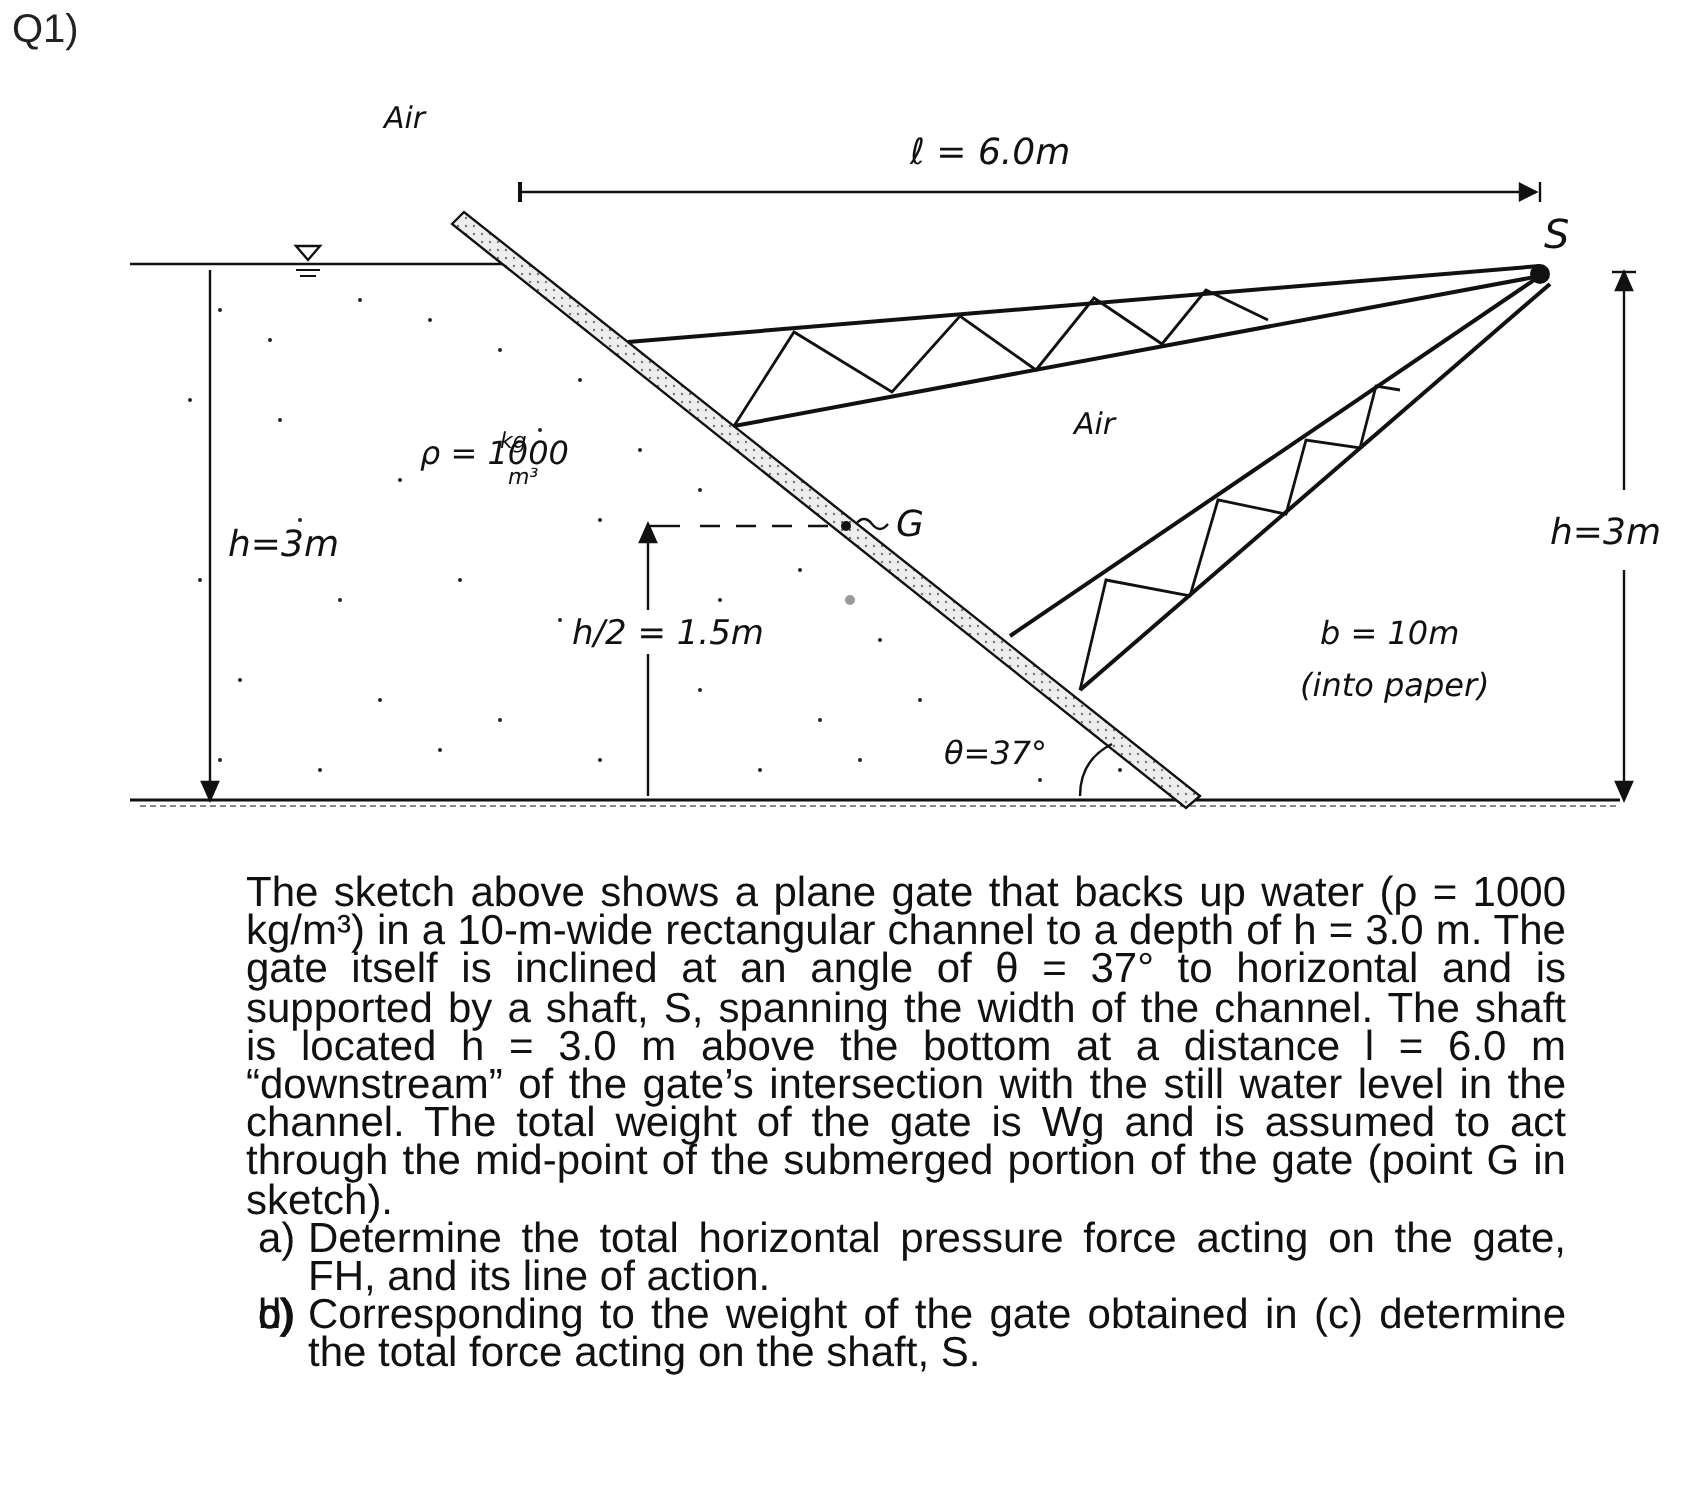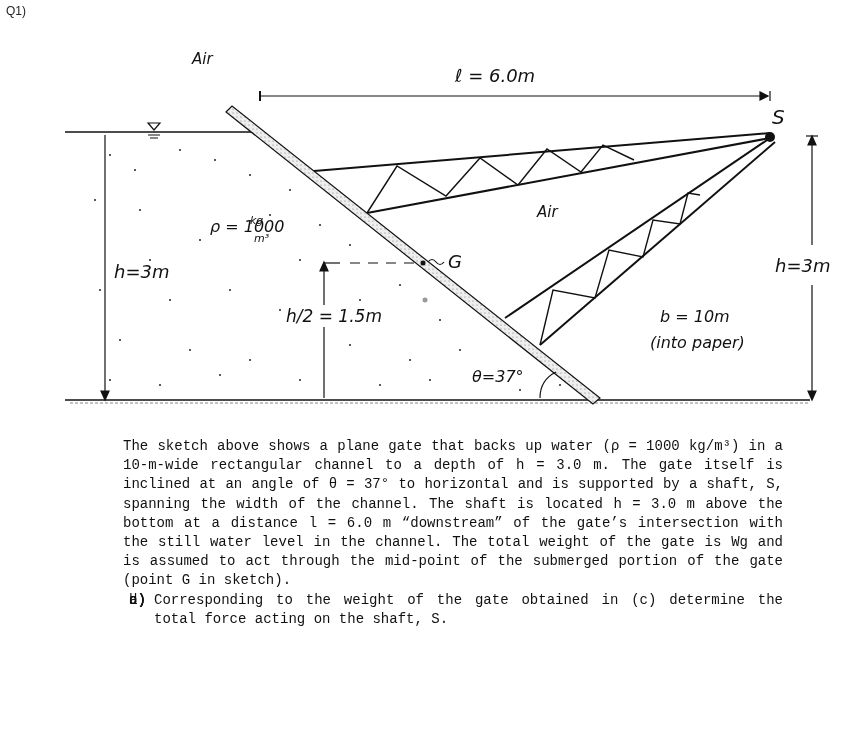--- a/index.html
+++ b/index.html
@@ -1,20 +1,20 @@
 <!DOCTYPE html>
 <html><head>
 <meta charset="utf-8">
 <style>
   html, body { margin: 0; padding: 0; background: #ffffff; }
   body { width: 847px; height: 743px; position: relative; overflow: hidden; }
-  .q-label { position: absolute; left: 6px; top: 4px; font-family: "Liberation Sans", sans-serif; font-size: 12px; color: #222; }
+  .q-label { position: absolute; left: 6px; top: 4px; font-family: "Liberation Sans", sans-serif; font-size: 20px; color: #222; }
   svg.sketch { position: absolute; left: 0; top: 0; }
   .hand { font-family: "DejaVu Sans", sans-serif; font-style: italic; fill: #111; }
-  .text-block { position: absolute; left: 123px; top: 437px; width: 660px; font-family: Liberation Mono, monospace; font-size: 14px; line-height: 19.2px; color: #111; text-align: justify; }
+  .text-block { position: absolute; left: 123px; top: 437px; width: 660px; font-family: Liberation Sans, sans-serif; font-size: 21px; line-height: 19.2px; color: #111; text-align: justify; }
   .para { margin: 0; }
   .items { margin: 0; padding: 0; list-style: none; }
   .items li { position: relative; padding-left: 31px; text-align: justify; }
   .items .mark { position: absolute; left: 6px; top: 0; }
 </style>
 </head>
 <body>
 
 <div class="q-label">Q1)</div>
 
@@ -143,18 +143,18 @@
     <polygon points="812,136 808,145 816,145" fill="#111"></polygon>
     <line x1="806" y1="136" x2="818" y2="136"></line>
     <polygon points="812,400 808,391 816,391" fill="#111"></polygon>
   </g>
   <text class="hand" x="775" y="272" font-size="18">h=3m</text>
 </svg>
 
 <div class="text-block">
   <p class="para">The sketch above shows a plane gate that backs up water (ρ = 1000 kg/m³) in a 10-m-wide rectangular channel to a depth of h = 3.0 m. The gate itself is inclined at an angle of θ = 37° to horizontal and is supported by a shaft, S, spanning the width of the channel. The shaft is located h = 3.0 m above the bottom at a distance l = 6.0 m “downstream” of the gate’s intersection with the still water level in the channel. The total weight of the gate is Wg and is assumed to act through the mid-point of the submerged portion of the gate (point G in sketch).</p>
   <ul class="items">
-    <li><span class="mark">a)</span></li>
+    <li><span class="mark">a)</span><span>Determine the total horizontal pressure force acting on the gate, FH, and its line of action.</span></li>
     <li><span class="mark">b)</span></li>
     <li><span class="mark">c)</span></li>
     <li><span class="mark">d)</span><span>Corresponding to the weight of the gate obtained in (c) determine the total force acting on the shaft, S.</span></li>
   </ul>
 </div>
 
 </body></html>

